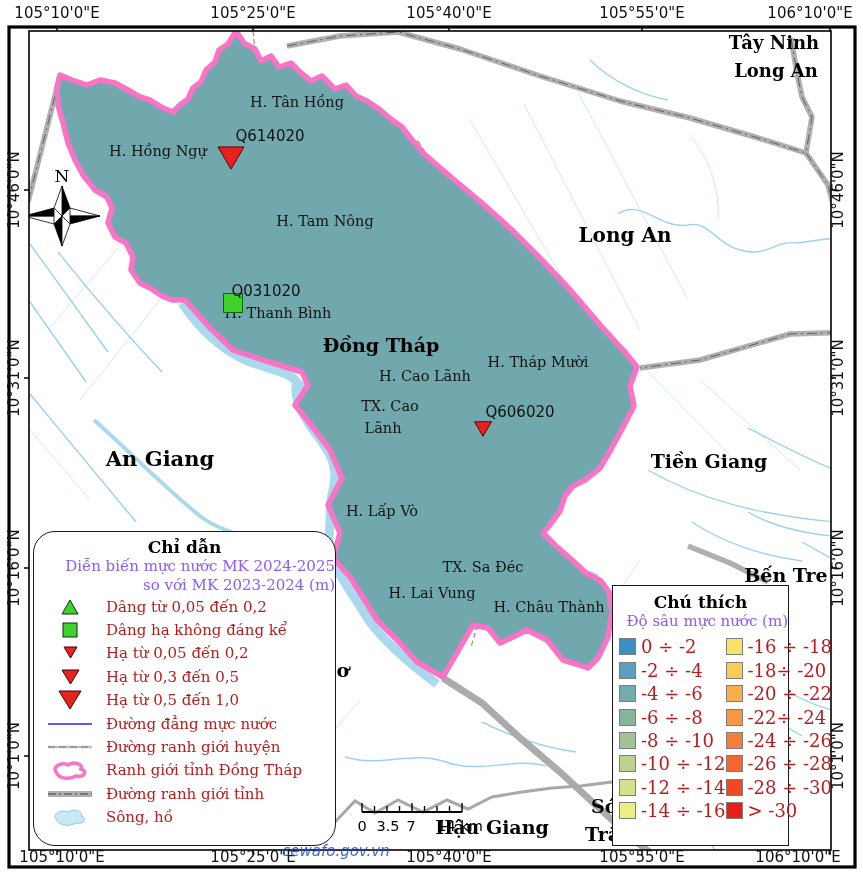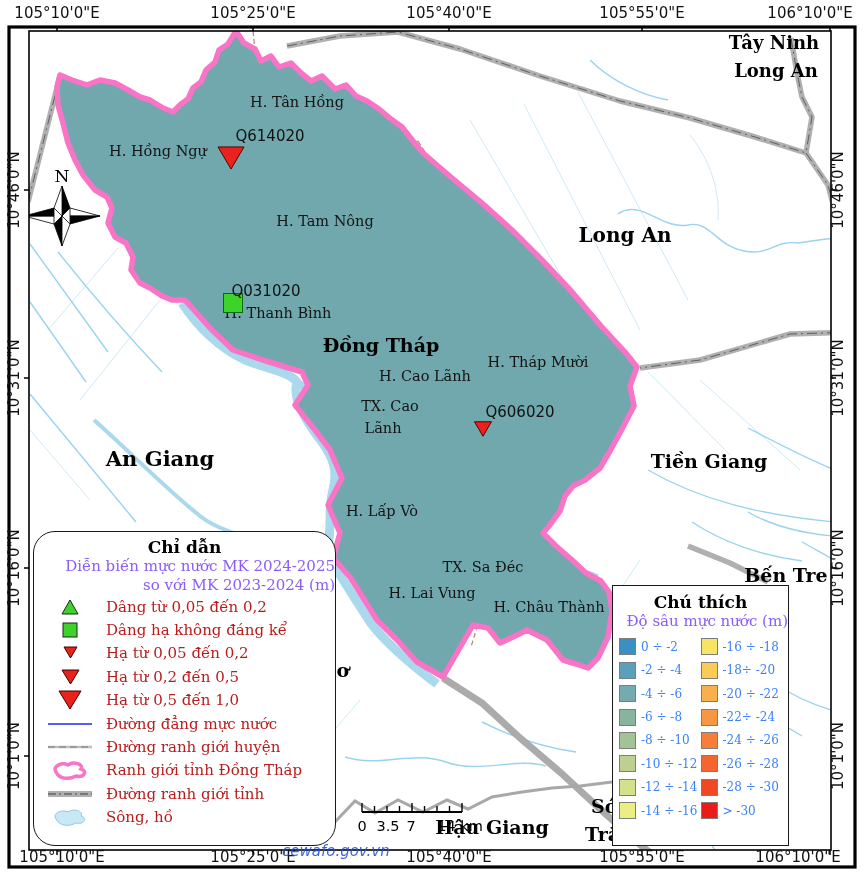--- a/index.html
+++ b/index.html
@@ -11,21 +11,21 @@
   #legend-depth{left:612px;top:585px;width:177px;height:261px;padding-top:6px;}
   .lg-title{text-align:center;font-weight:bold;font-size:17px;line-height:1.2;color:#000;}
   .lg-sub{text-align:right;font-weight:normal;font-size:15px;line-height:1.25;color:#8b5cf6;}
   .lg-row{display:flex;align-items:center;height:23.4px;}
   .lg-sym{width:72px;display:flex;justify-content:center;align-items:center;flex:none;}
   .lg-lab{font-size:15px;color:#b91c1c;white-space:nowrap;}
   .ld-cols{display:flex;margin-top:4px;padding:0 6px;}
   .ld-col{flex:1;}
   .ld-row{display:flex;align-items:center;height:23.4px;}
   .ld-swatch{width:17px;height:17px;border:1.6px solid #7d7d7d;flex:none;margin-right:5px;box-sizing:border-box;}
-  .ld-lab{font-size:12px;color:#3b82f6;white-space:nowrap;}
+  .ld-lab{font-size:18px;color:#b91c1c;white-space:nowrap;}
   #watermark{position:absolute;left:282px;top:842px;z-index:3;font-family:"DejaVu Sans","Liberation Sans",sans-serif;
              font-style:italic;font-size:15px;color:#1d4ed8;opacity:.85;}
 </style>
 </head>
 <body>
 
 <div id="stage">
 
 <svg id="mapsvg" width="863" height="879" viewBox="0 0 863 879">
   <defs>
@@ -307,21 +307,21 @@
             </svg>
           </span>
           <span class="lg-lab">Hạ từ 0,05 đến 0,2</span>
         </div>
         <div class="lg-row">
           <span class="lg-sym">
             <svg width="56" height="22">
               <polygon points="20,4 37,4 28.5,18" fill="#e8221c" stroke="#400" stroke-width="1"></polygon>
             </svg>
           </span>
-          <span class="lg-lab">Hạ từ 0,2 đến 0,5</span>
+          <span class="lg-lab">Hạ từ 0,3 đến 0,5</span>
         </div>
         <div class="lg-row">
           <span class="lg-sym">
             <svg width="56" height="22">
               <polygon points="17,2 39,2 28,20" fill="#e8221c" stroke="#400" stroke-width="1"></polygon>
             </svg>
           </span>
           <span class="lg-lab">Hạ từ 0,5 đến 1,0</span>
         </div>
         <div class="lg-row">

